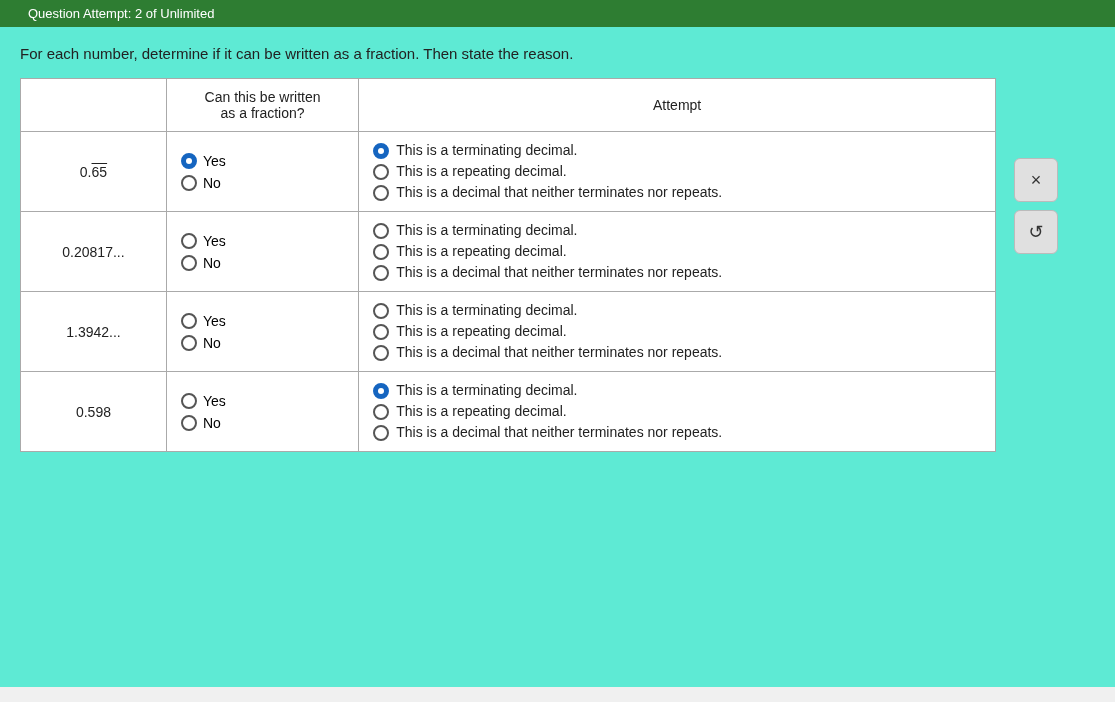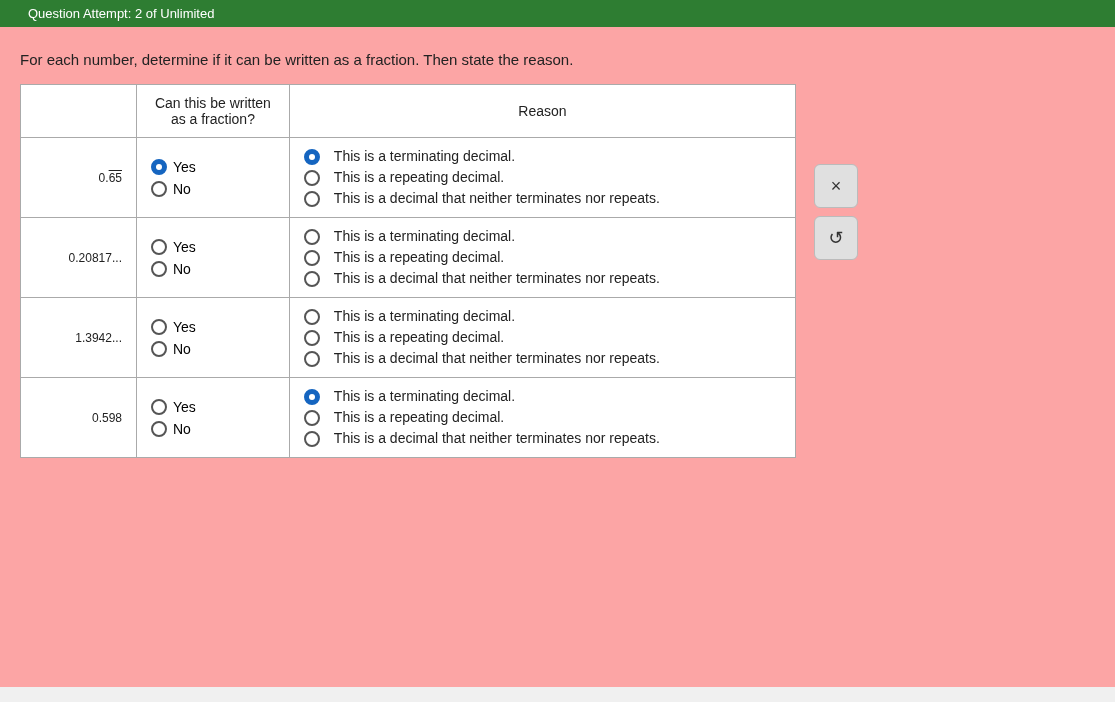--- a/index.html
+++ b/index.html
@@ -10,54 +10,54 @@
     }
     .top-bar {
       background: #2e7d32;
       color: white;
       padding: 6px 28px;
       font-size: 13px;
       display: flex;
       align-items: center;
     }
     .main-content {
-      padding: 24px 20px;
-      background: #fca5a5;
+      padding: 18px 20px;
+      background: #5eead4;
       min-height: 660px;
     }
     .instruction {
       font-size: 15px;
       margin-bottom: 16px;
       color: #222;
     }
     .table-wrapper {
       display: flex;
       align-items: flex-start;
       gap: 18px;
     }
     table {
       border-collapse: collapse;
-      width: 776px;
+      width: 976px;
       background: #fff;
     }
     table th, table td {
       border: 1px solid #aaa;
       padding: 10px 14px;
       vertical-align: middle;
     }
     table thead th {
       text-align: center;
       background: #fff;
       font-weight: normal;
       font-size: 14px;
       color: #222;
     }
     .number-cell {
-      text-align: right;
-      font-size: 12px;
+      text-align: center;
+      font-size: 14px;
       color: #222;
       min-width: 110px;
     }
     .fraction-cell {
       text-align: center;
       min-width: 120px;
     }
     .reason-cell {
       min-width: 480px;
     }
@@ -96,21 +96,21 @@
       background: white;
     }
     .reason-list {
       display: flex;
       flex-direction: column;
       gap: 4px;
     }
     .reason-item {
       display: flex;
       align-items: flex-start;
-      gap: 14px;
+      gap: 7px;
       font-size: 14px;
       color: #222;
     }
     .reason-radio {
       width: 16px;
       height: 16px;
       border-radius: 50%;
       border: 2px solid #555;
       display: inline-flex;
       align-items: center;
@@ -162,21 +162,21 @@
 
 <div class="main-content">
   <p class="instruction">For each number, determine if it can be written as a fraction. Then state the reason.</p>
 
   <div class="table-wrapper">
     <table>
       <thead>
         <tr>
           <th></th>
           <th>Can this be written<br>as a fraction?</th>
-          <th>Reason</th>
+          <th>Attempt</th>
         </tr>
       </thead>
       <tbody id="table-body">
 
       <tr>
             <td class="number-cell">0.<span class="overline">65</span></td>
             <td class="fraction-cell">
               <div class="radio-group">
                 <label class="radio-option">
                   <span class="radio-circle filled"></span>

